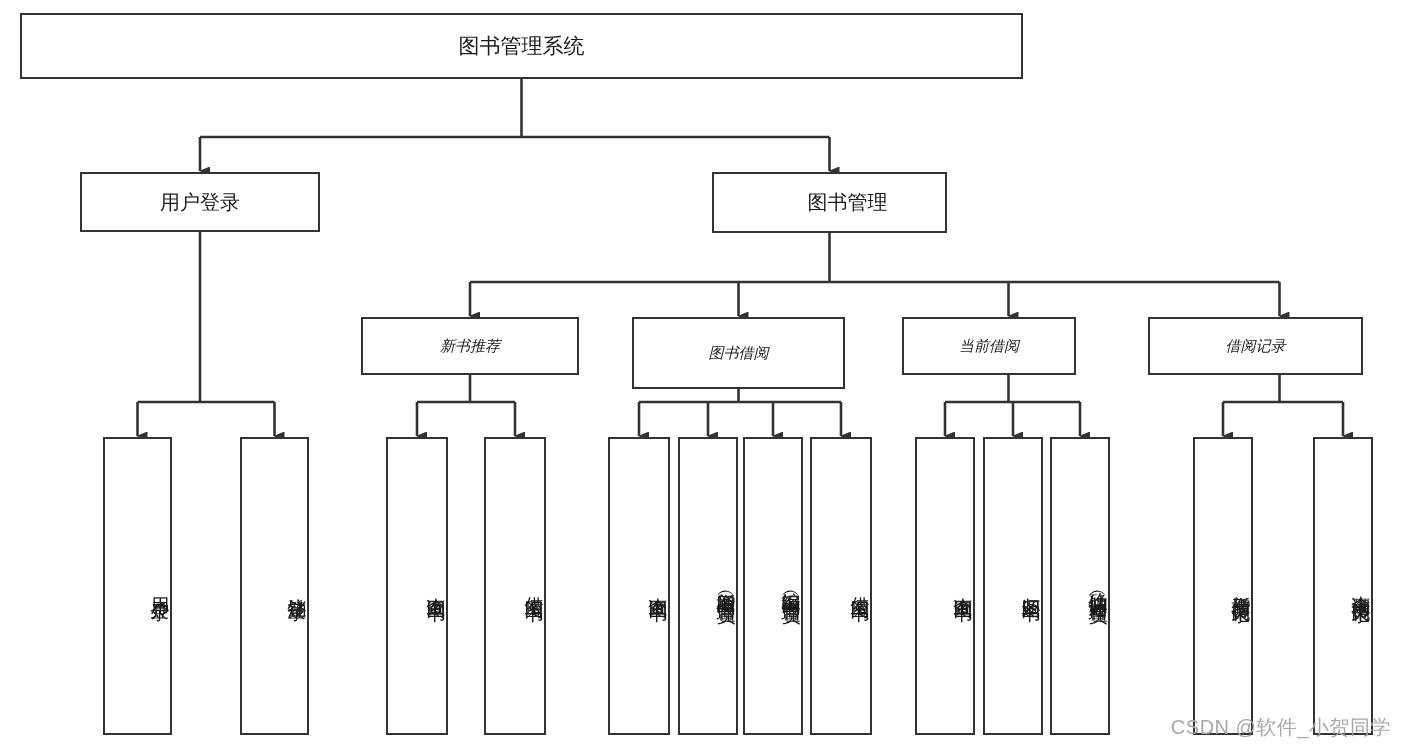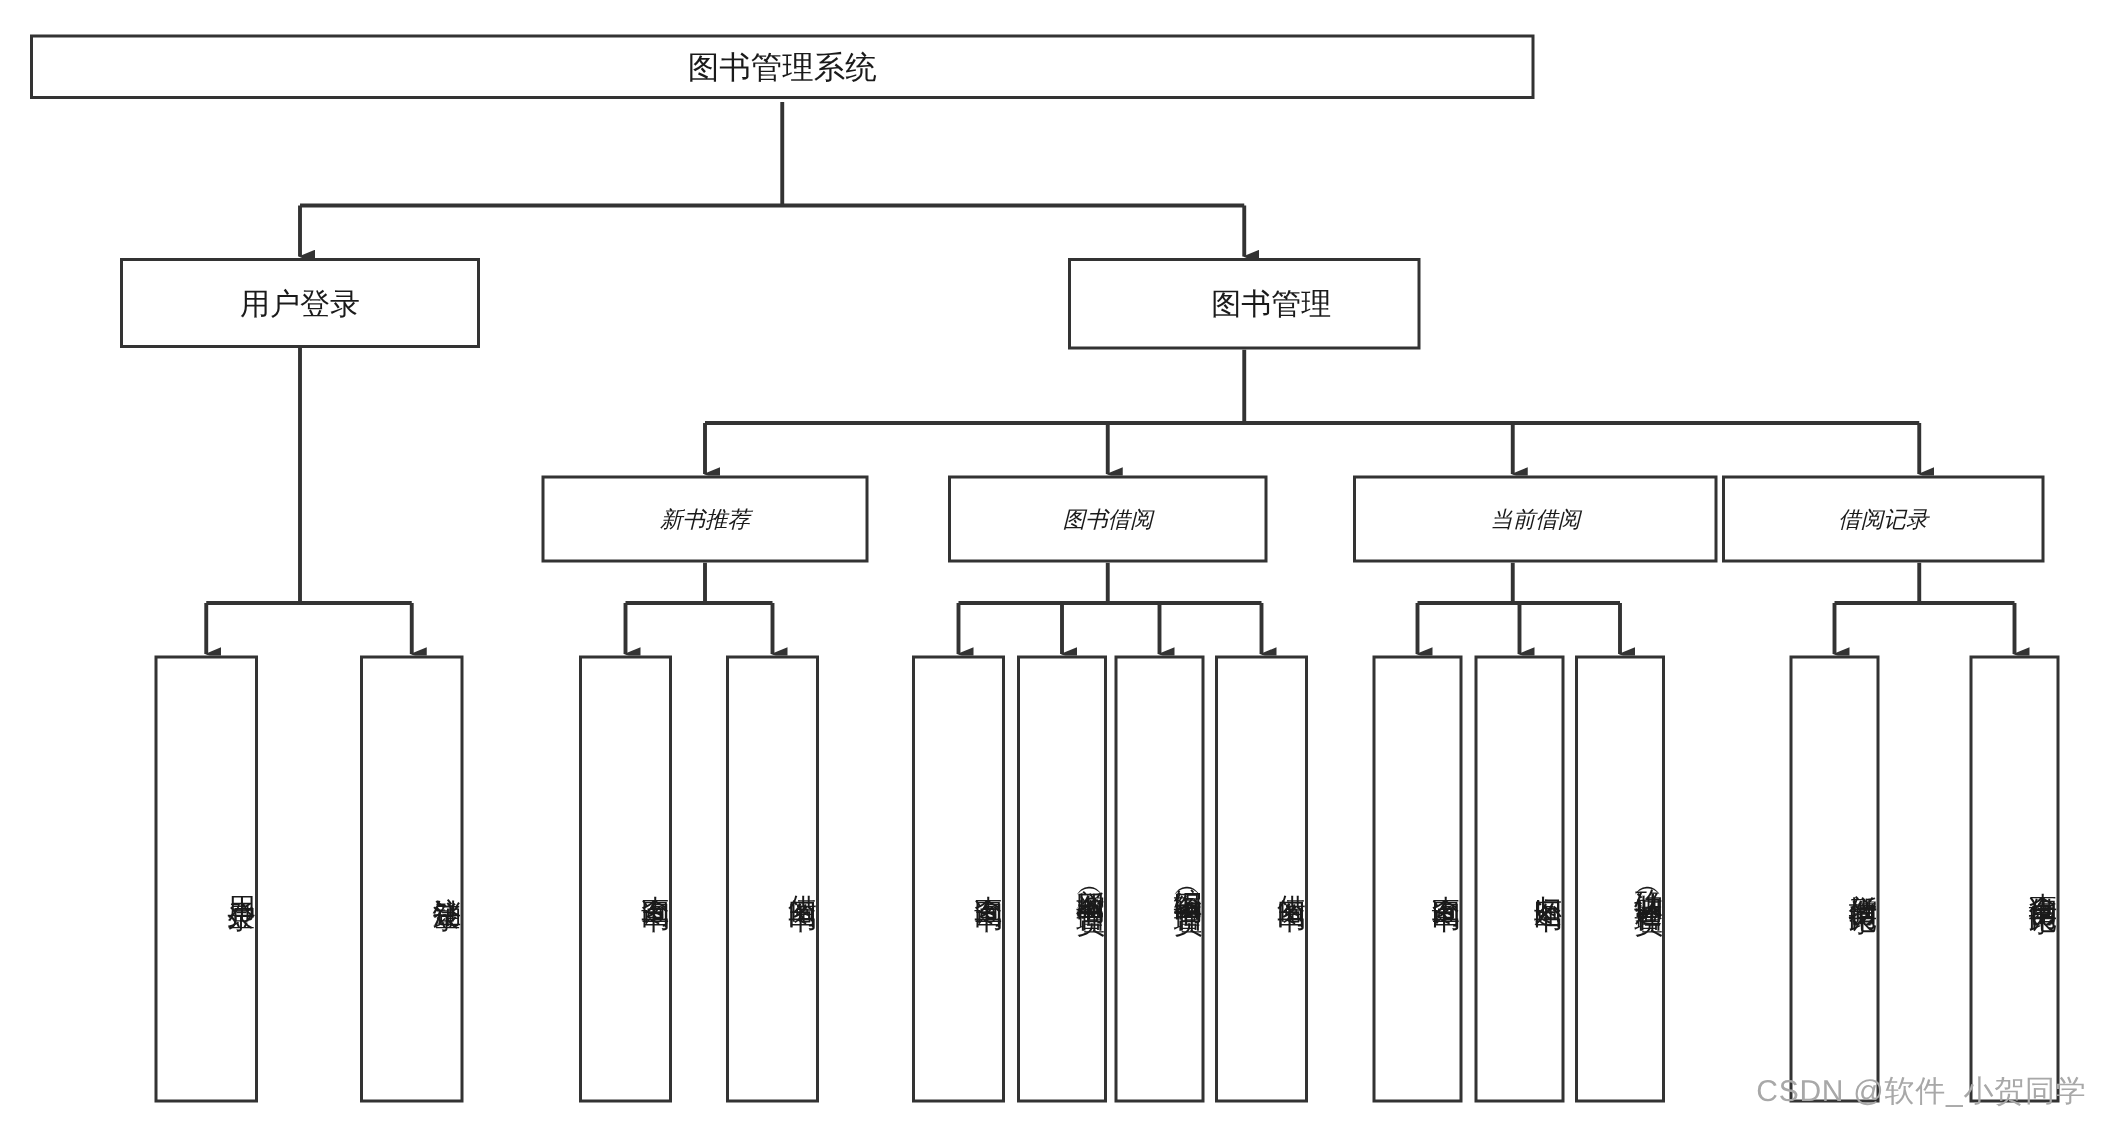--- a/index.html
+++ b/index.html
@@ -120,38 +120,38 @@
         <line x1="945" y1="402" x2="945" y2="436" marker-end="url(#arrowhead)"></line>
         <line x1="1013" y1="402" x2="1013" y2="436" marker-end="url(#arrowhead)"></line>
         <line x1="1080" y1="402" x2="1080" y2="436" marker-end="url(#arrowhead)"></line>
         <line x1="1279.5" y1="375" x2="1279.5" y2="402"></line>
         <line x1="1223" y1="402" x2="1343" y2="402"></line>
         <line x1="1223" y1="402" x2="1223" y2="436" marker-end="url(#arrowhead)"></line>
         <line x1="1343" y1="402" x2="1343" y2="436" marker-end="url(#arrowhead)"></line>
       </g>
   </svg>
 
-  <div class="node root" style="left: 20px; top: 23px; width: 1003px; height: 43px;">
+  <div class="node root" style="left: 20px; top: 13px; width: 1003px; height: 66px;">
     <span class="node-label">图书管理系统</span>
   </div>
 
   <div class="node level1" style="left: 80px; top: 172px; width: 240px; height: 60px;">
     <span class="node-label">用户登录</span>
   </div>
   <div class="node level1" style="left: 712px; top: 172px; width: 235px; height: 61px; padding-left: 36px;">
     <span class="node-label">图书管理</span>
   </div>
 
   <div class="node level2" style="left: 361px; top: 317px; width: 218px; height: 58px;">
     <span class="node-label">新书推荐</span>
   </div>
-  <div class="node level2" style="left: 632px; top: 317px; width: 213px; height: 58px;">
+  <div class="node level2" style="left: 632px; top: 317px; width: 213px; height: 72px;">
     <span class="node-label">图书借阅</span>
   </div>
-  <div class="node level2" style="left: 902px; top: 317px; width: 243px; height: 58px;">
+  <div class="node level2" style="left: 902px; top: 317px; width: 174px; height: 58px;">
     <span class="node-label">当前借阅</span>
   </div>
   <div class="node level2" style="left: 1148px; top: 317px; width: 215px; height: 58px;">
     <span class="node-label">借阅记录</span>
   </div>
 
   <div class="node leaf" style="left: 103px; top: 437px; width: 69px; height: 298px;">
     <span class="node-label">用户登录</span>
   </div>
   <div class="node leaf" style="left: 240px; top: 437px; width: 69px; height: 298px;">

